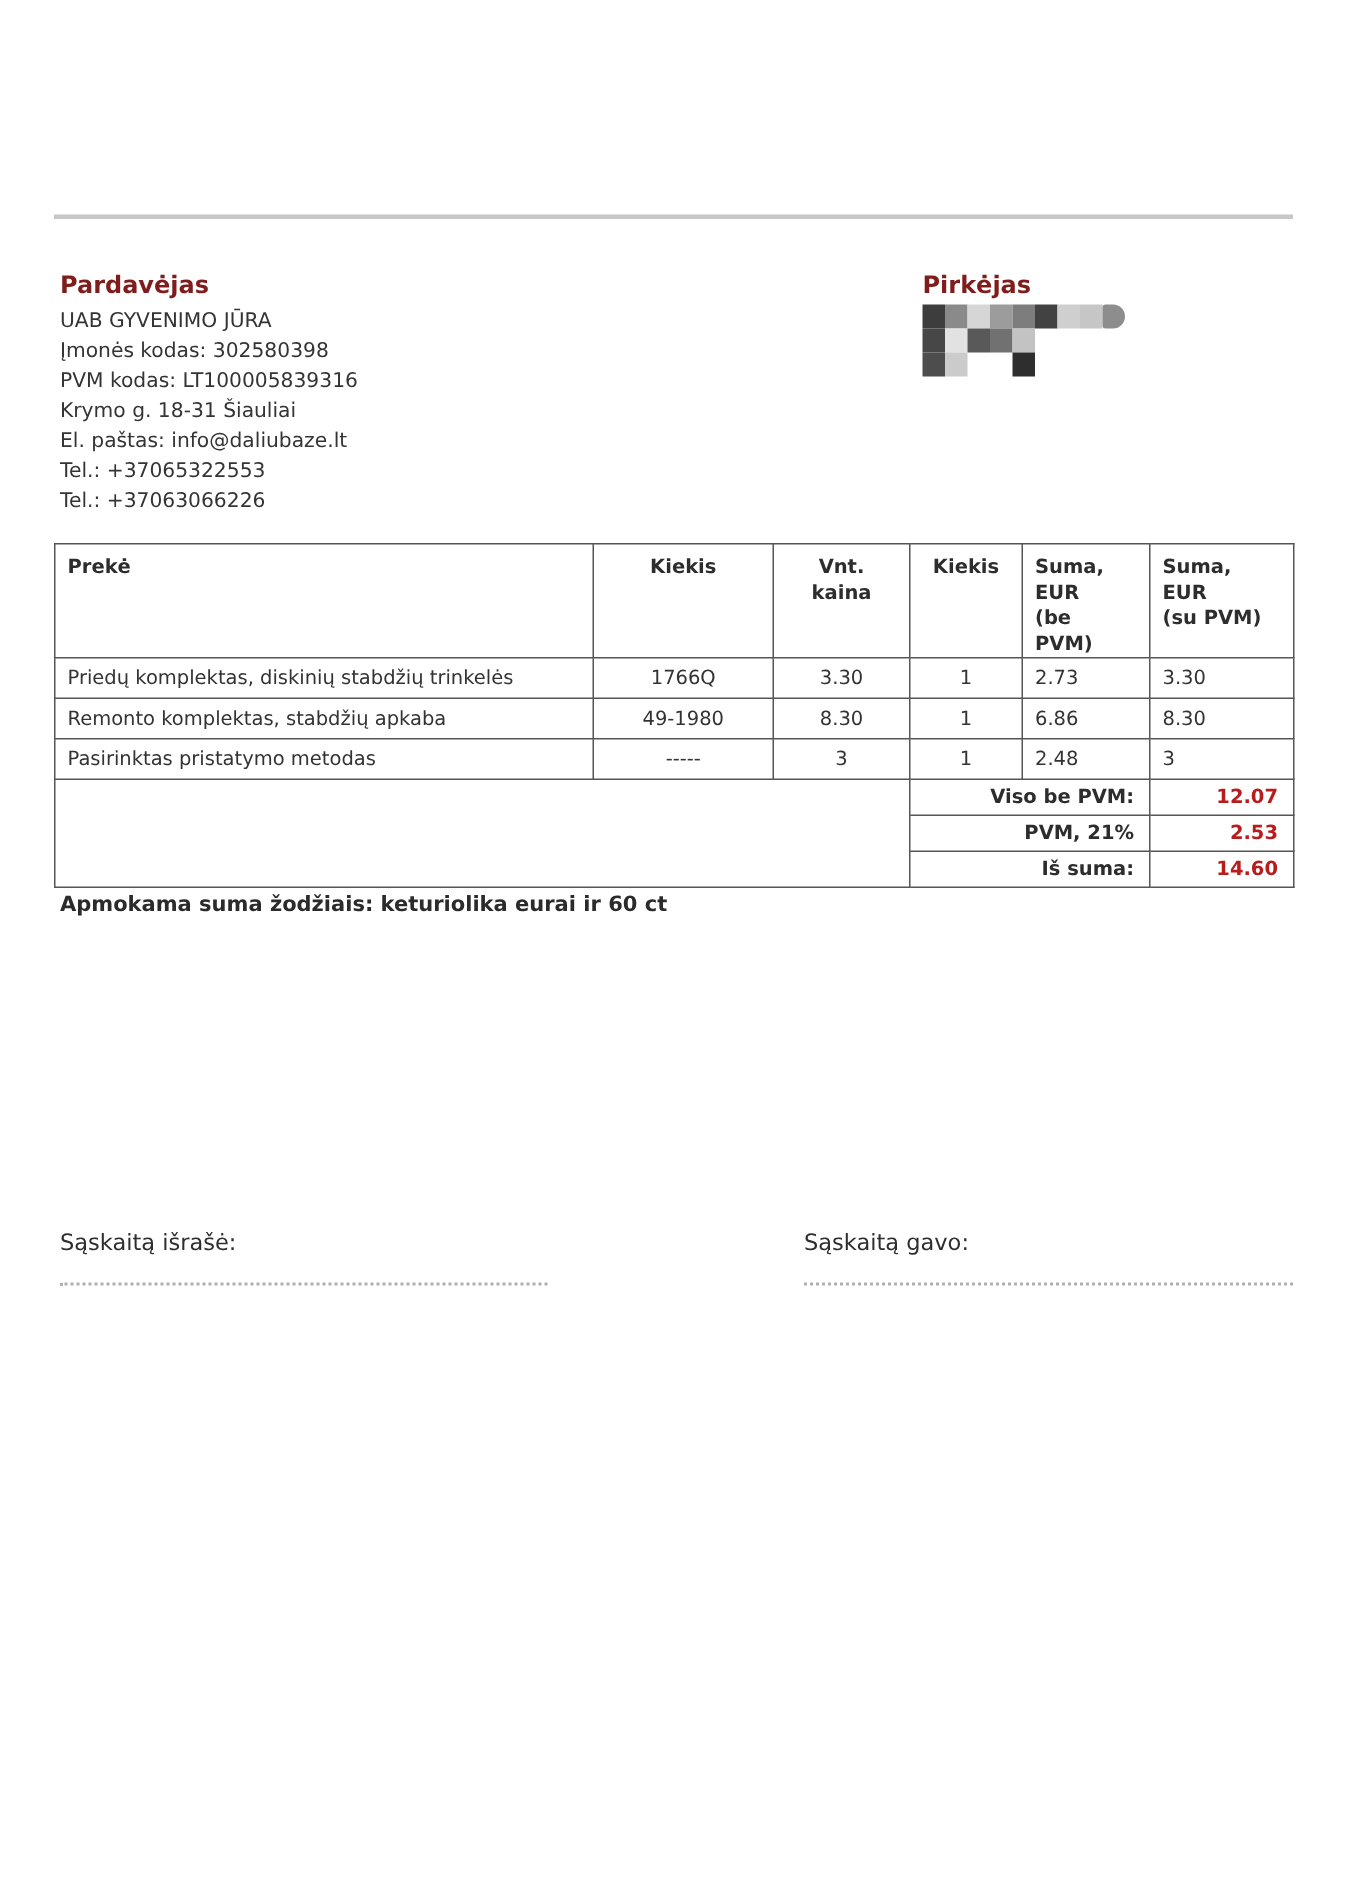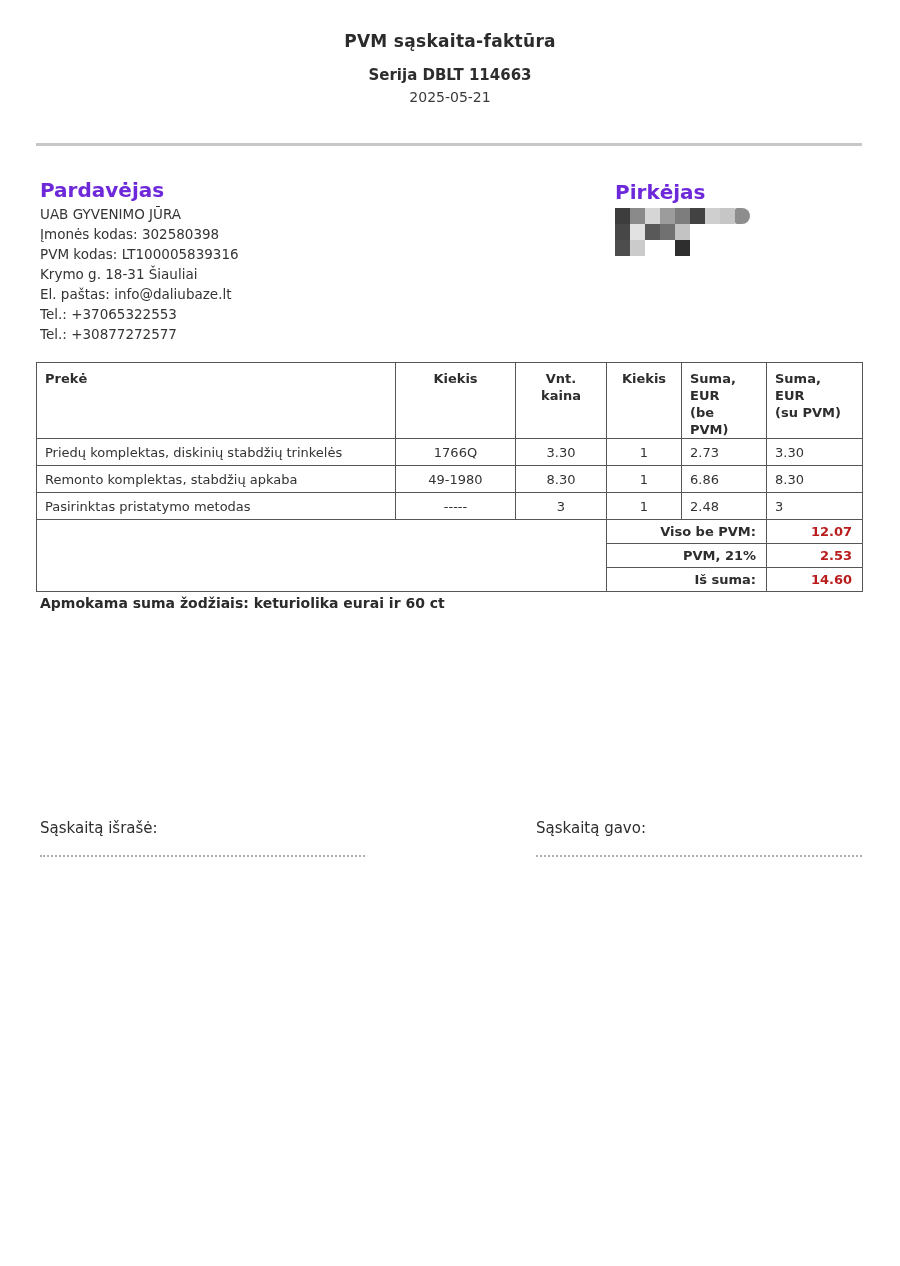--- a/index.html
+++ b/index.html
@@ -16,21 +16,21 @@
 
   
   .doc-header { position: absolute; top: 0; left: 0; width: 100%; text-align: center; }
   .doc-title { padding-top: 31px; font-size: 17px; font-weight: bold; color: #2b2b2b; letter-spacing: 0.3px; }
   .doc-series { margin-top: 15px; font-size: 15px; font-weight: bold; color: #2d2d2d; }
   .doc-date { margin-top: 5px; font-size: 14px; color: #3a3a3a; }
 
   .divider { position: absolute; top: 143px; left: 36px; width: 826px; height: 3px; background: #c7c7c7; }
 
   
-  .party-label { font-size: 20px; font-weight: bold; color: #6d28d9; margin-bottom: 4px; }
+  .party-label { font-size: 16px; font-weight: bold; color: #7f1d1d; margin-bottom: 4px; }
   .seller { position: absolute; left: 40px; top: 180px; font-size: 13.5px; line-height: 20px; color: #343434; }
   .buyer  { position: absolute; left: 615px; top: 180px; }
 
   .mosaic { margin-top: 3px; }
   .m-row { display: flex; height: 16px; }
   .m-cell { width: 15px; height: 16px; }
   .m-cell.rounded-end { border-radius: 2px 8px 8px 2px; }
   .m-spacer { width: 30px; height: 16px; }
 
   
@@ -63,37 +63,32 @@
   .sig { position: absolute; top: 819px; font-size: 15px; color: #2e2e2e; }
   .sig-left { left: 40px; width: 325px; }
   .sig-right { left: 536px; width: 326px; }
   .sig-line { margin-top: 18px; height: 0; border-bottom: 2px dotted #b0b0b0; }
 </style>
 </head>
 <body>
 
 <div class="page">
 
-  <div class="doc-header">
-    <div class="doc-title">PVM sąskaita-faktūra</div>
-    <div class="doc-series">Serija DBLT 114663</div>
-    <div class="doc-date">2025-05-21</div>
-  </div>
 
   <div class="divider"></div>
 
   <div class="seller">
     <div class="party-label">Pardavėjas</div>
     <div>UAB GYVENIMO JŪRA</div>
     <div>Įmonės kodas: 302580398</div>
     <div>PVM kodas: LT100005839316</div>
     <div>Krymo g. 18-31 Šiauliai</div>
     <div>El. paštas: info@daliubaze.lt</div>
     <div>Tel.: +37065322553</div>
-    <div>Tel.: +30877272577</div>
+    <div>Tel.: +37063066226</div>
   </div>
 
   <div class="buyer">
     <div class="party-label">Pirkėjas</div>
     <div class="mosaic">
       <div class="m-row">
         <span class="m-cell" style="background-color: rgb(61, 61, 61);"></span>
         <span class="m-cell" style="background-color: rgb(138, 138, 138);"></span>
         <span class="m-cell" style="background-color: rgb(214, 214, 214);"></span>
         <span class="m-cell" style="background-color: rgb(156, 156, 156);"></span>

